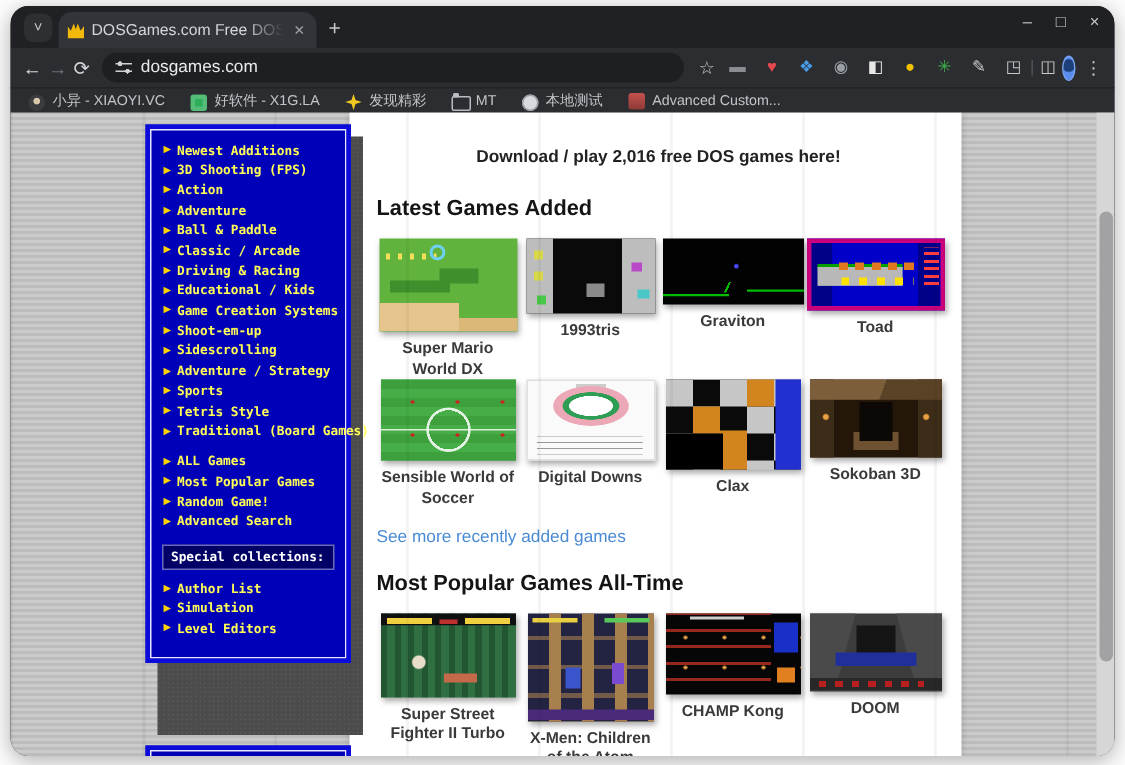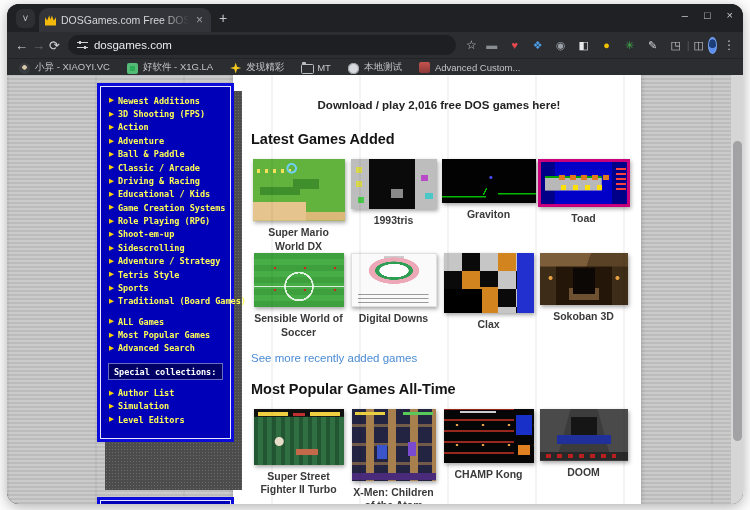--- a/index.html
+++ b/index.html
@@ -309,56 +309,56 @@
           <div class="side-item">
             <span class="tri">▶</span>
             <span class="lbl">Educational / Kids</span>
           </div>
           <div class="side-item">
             <span class="tri">▶</span>
             <span class="lbl">Game Creation Systems</span>
           </div>
           <div class="side-item">
             <span class="tri">▶</span>
-            <span class="lbl">Role Playing (RPG)</span>
-          </div>
-          <div class="side-item">
-            <span class="tri">▶</span>
             <span class="lbl">Shoot-em-up</span>
           </div>
           <div class="side-item">
             <span class="tri">▶</span>
             <span class="lbl">Sidescrolling</span>
           </div>
           <div class="side-item">
             <span class="tri">▶</span>
             <span class="lbl">Adventure / Strategy</span>
           </div>
           <div class="side-item">
             <span class="tri">▶</span>
+            <span class="lbl">Sports</span>
+          </div>
+          <div class="side-item">
+            <span class="tri">▶</span>
             <span class="lbl">Tetris Style</span>
-          </div>
-          <div class="side-item">
-            <span class="tri">▶</span>
-            <span class="lbl">Sports</span>
           </div>
           <div class="side-item">
             <span class="tri">▶</span>
             <span class="lbl">Traditional (Board Games)</span>
           </div>
         </div>
       <div class="side-gap"></div>
       <div id="quick-list">
           <div class="side-item">
             <span class="tri">▶</span>
             <span class="lbl">ALL Games</span>
           </div>
           <div class="side-item">
             <span class="tri">▶</span>
             <span class="lbl">Most Popular Games</span>
+          </div>
+          <div class="side-item">
+            <span class="tri">▶</span>
+            <span class="lbl">Random Game!</span>
           </div>
           <div class="side-item">
             <span class="tri">▶</span>
             <span class="lbl">Advanced Search</span>
           </div>
         </div>
       <div class="side-header collections">Special collections:</div>
       <div id="coll-list">
           <div class="side-item">
             <span class="tri">▶</span>

